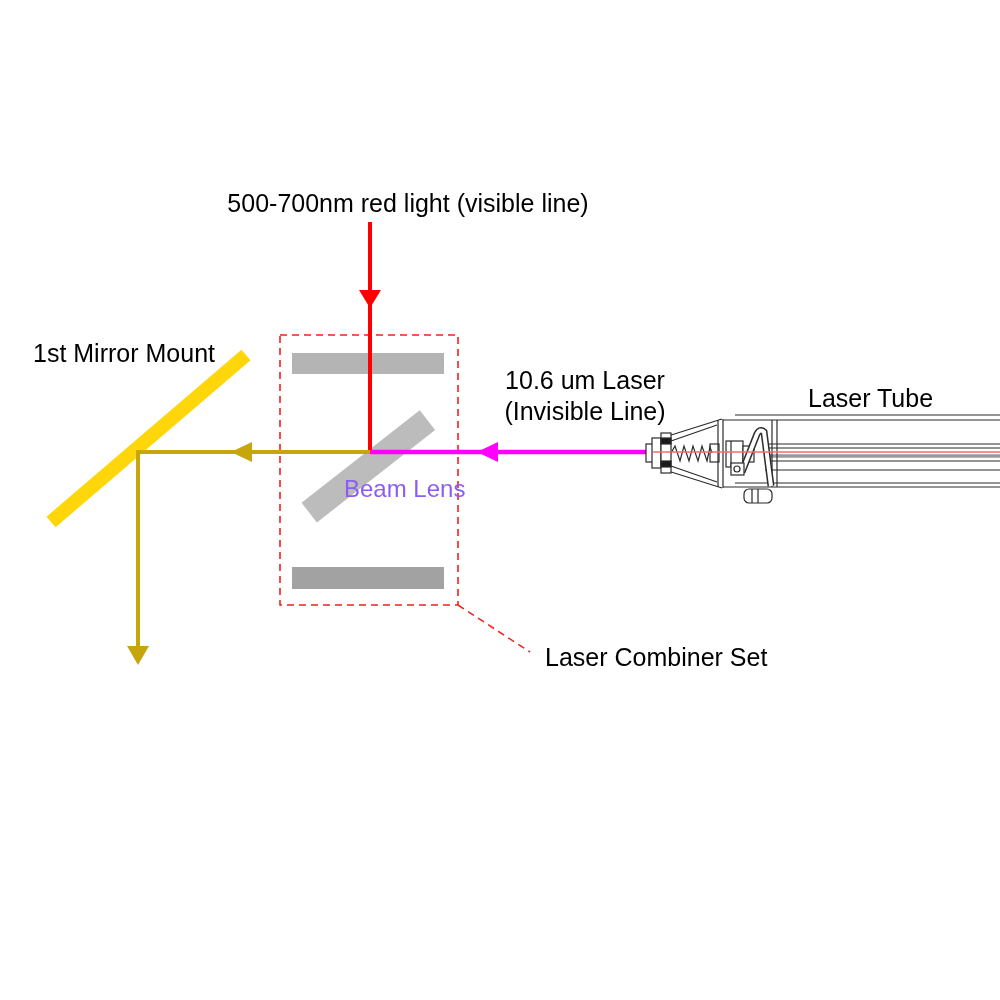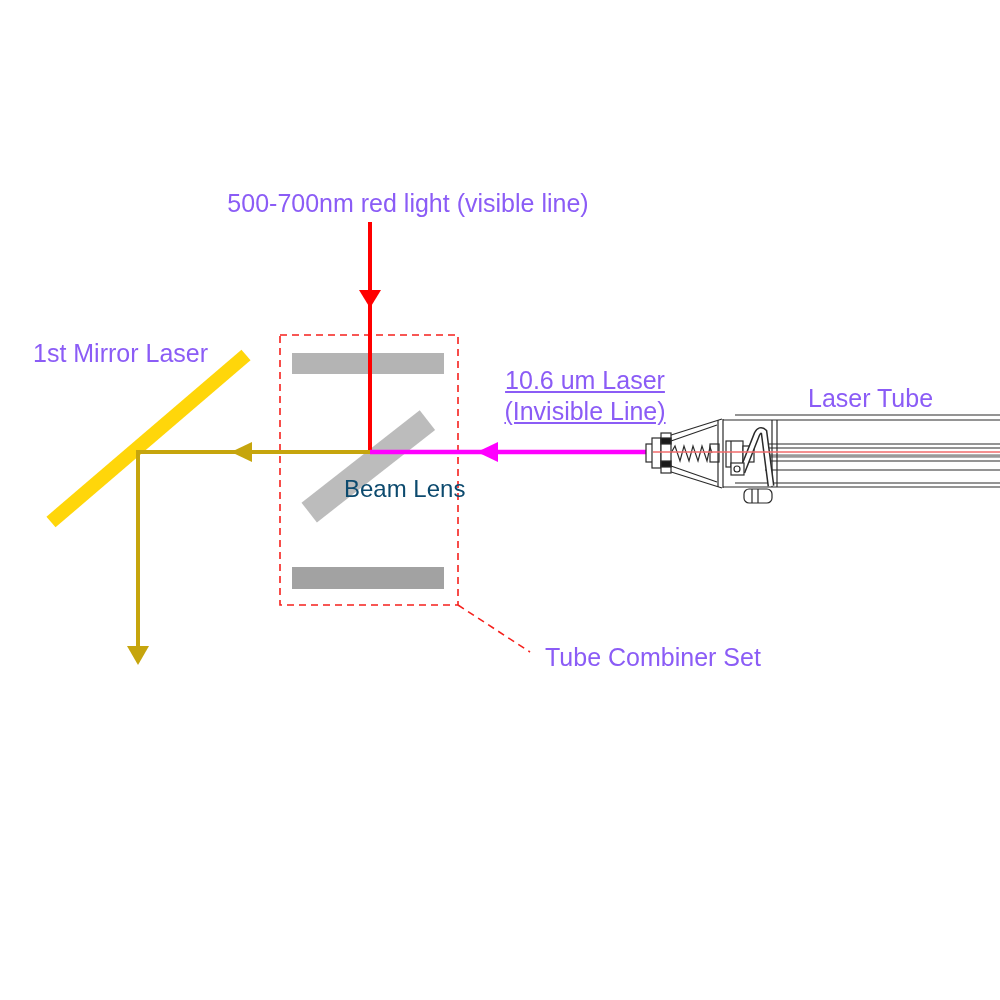--- a/index.html
+++ b/index.html
@@ -2,29 +2,29 @@
 <html><head>
 <meta charset="utf-8">
 <style>
   html,body{margin:0;padding:0;background:#ffffff;}
   #canvas{
     position:relative;width:1000px;height:1000px;background:#ffffff;overflow:hidden;
     font-family:"Liberation Sans", sans-serif;
   }
   #diagram-svg{position:absolute;left:0;top:0;}
   .lbl{
-    position:absolute;color:#8b5cf6;font-size:25px;line-height:31px;
+    position:absolute;color:#000000;font-size:25px;line-height:31px;
     white-space:pre-line;
   }
   .lbl-center{text-align:center;}
   #top-label{left:208px;top:188px;width:400px;}
   #mirror-label{left:33px;top:338px;}
-  #laser-label{left:480px;top:365px;width:210px;line-height:31px;text-decoration:underline;}
+  #laser-label{left:480px;top:365px;width:210px;line-height:31px;}
   #tube-label{left:808px;top:383px;}
-  #lens-label{left:344px;top:473px;color:#0c4a6e;font-size:24px;}
+  #lens-label{left:344px;top:473px;color:#8b5cf6;font-size:24px;}
   #combiner-label{left:545px;top:642px;}
   #description{left:44px;top:681px;width:430px;line-height:37px;}
 </style>
 </head>
 <body>
 
 <div id="canvas">
 
   <svg id="diagram-svg" width="1000" height="1000" viewBox="0 0 1000 1000">
 
@@ -91,24 +91,24 @@
       <rect x="744" y="489" width="28" height="14" rx="5" fill="#ffffff"></rect>
       <line x1="752" y1="489" x2="752" y2="503"></line>
       <line x1="758" y1="489" x2="758" y2="503"></line>
 
       <line x1="653" y1="452" x2="1000" y2="452" stroke="#f26b6b" stroke-width="1.5"></line>
     </g>
   </svg>
 
   <div id="top-label" class="lbl lbl-center">500-700nm red light (visible line)</div>
 
-  <div id="mirror-label" class="lbl">1st Mirror Laser</div>
+  <div id="mirror-label" class="lbl">1st Mirror Mount</div>
 
   <div id="laser-label" class="lbl lbl-center">10.6 um Laser
 (Invisible Line)</div>
 
   <div id="tube-label" class="lbl">Laser Tube</div>
 
   <div id="lens-label" class="lbl">Beam Lens</div>
 
-  <div id="combiner-label" class="lbl">Tube Combiner Set</div>
+  <div id="combiner-label" class="lbl">Laser Combiner Set</div>
 
 </div>
 
 </body></html>

